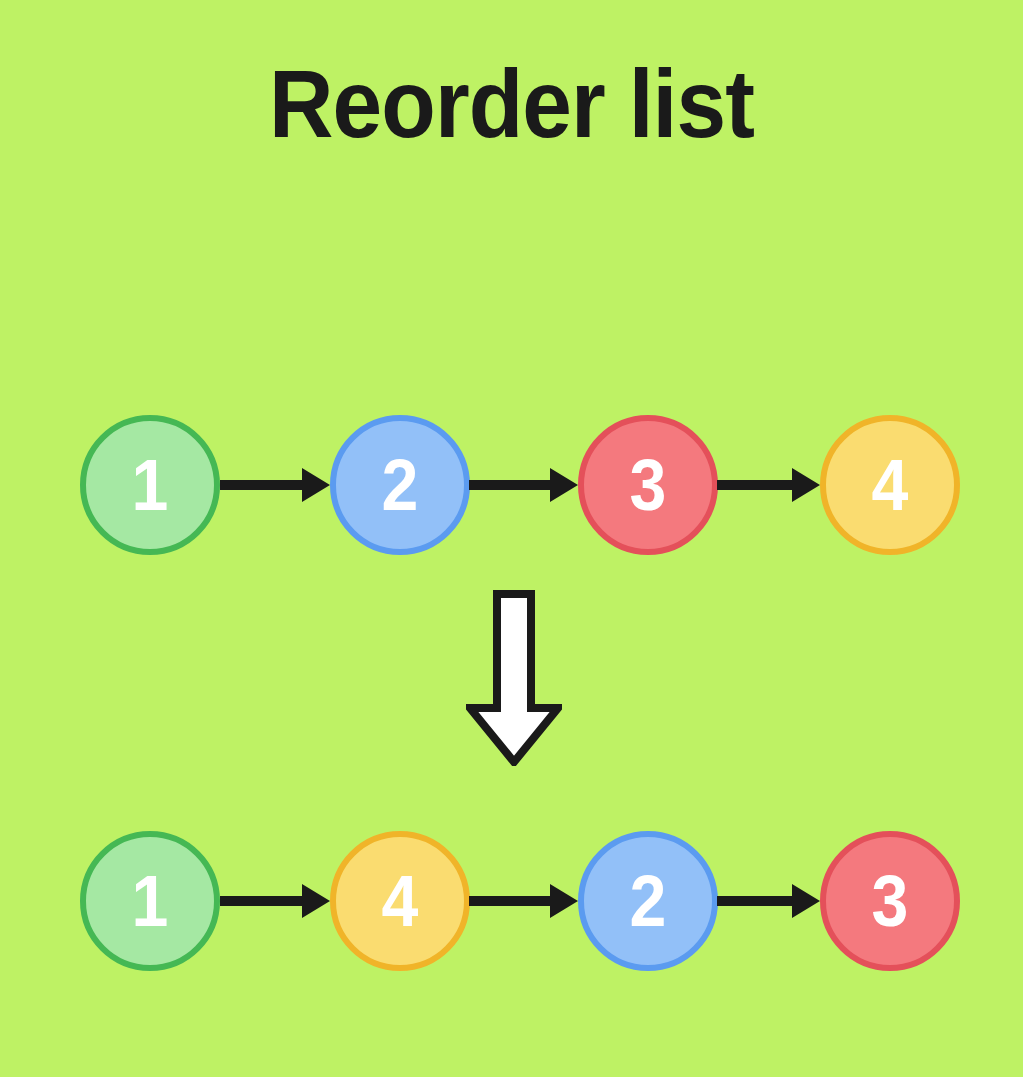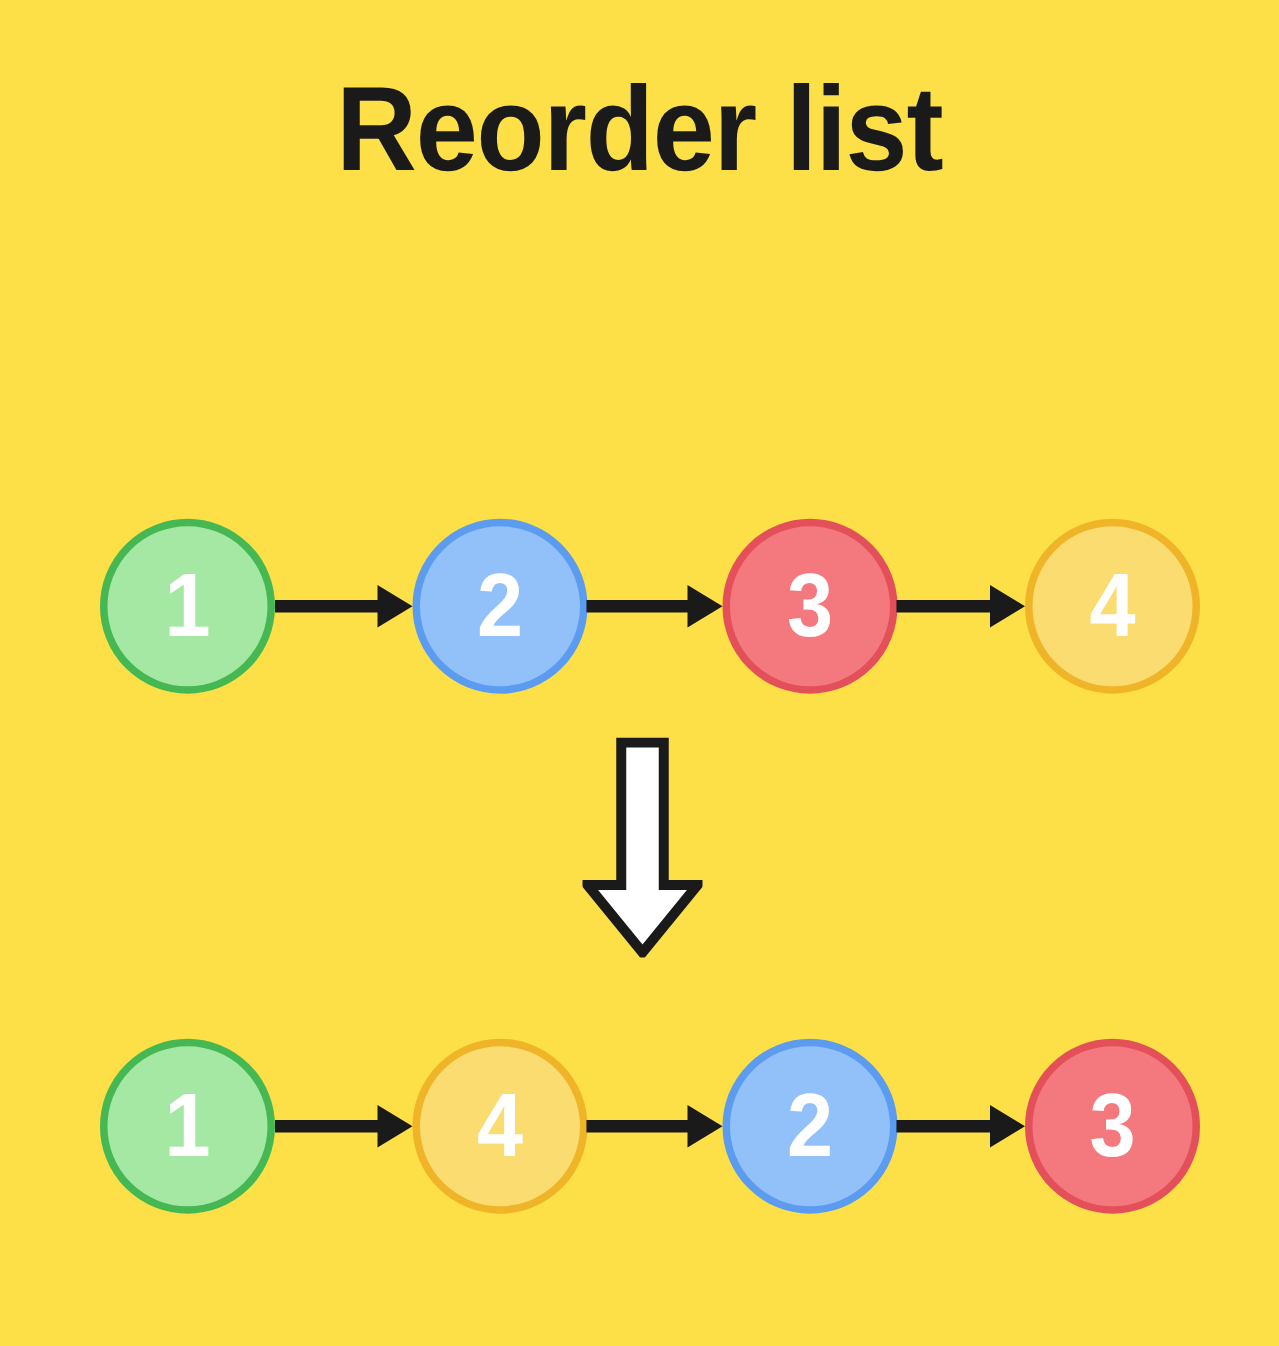--- a/index.html
+++ b/index.html
@@ -11,21 +11,21 @@
     width: 1023px;
     height: 1077px;
     overflow: hidden;
     font-family: "Liberation Sans", sans-serif;
     position: relative;
   }
   #canvas {
     position: relative;
     width: 1023px;
     height: 1077px;
-    background: #fde047;
+    background: #bef264;
   }
 
   
   #title {
     position: absolute;
     left: 0;
     top: 52px;
     width: 1023px;
     text-align: center;
     font-family: "Liberation Sans", sans-serif;

